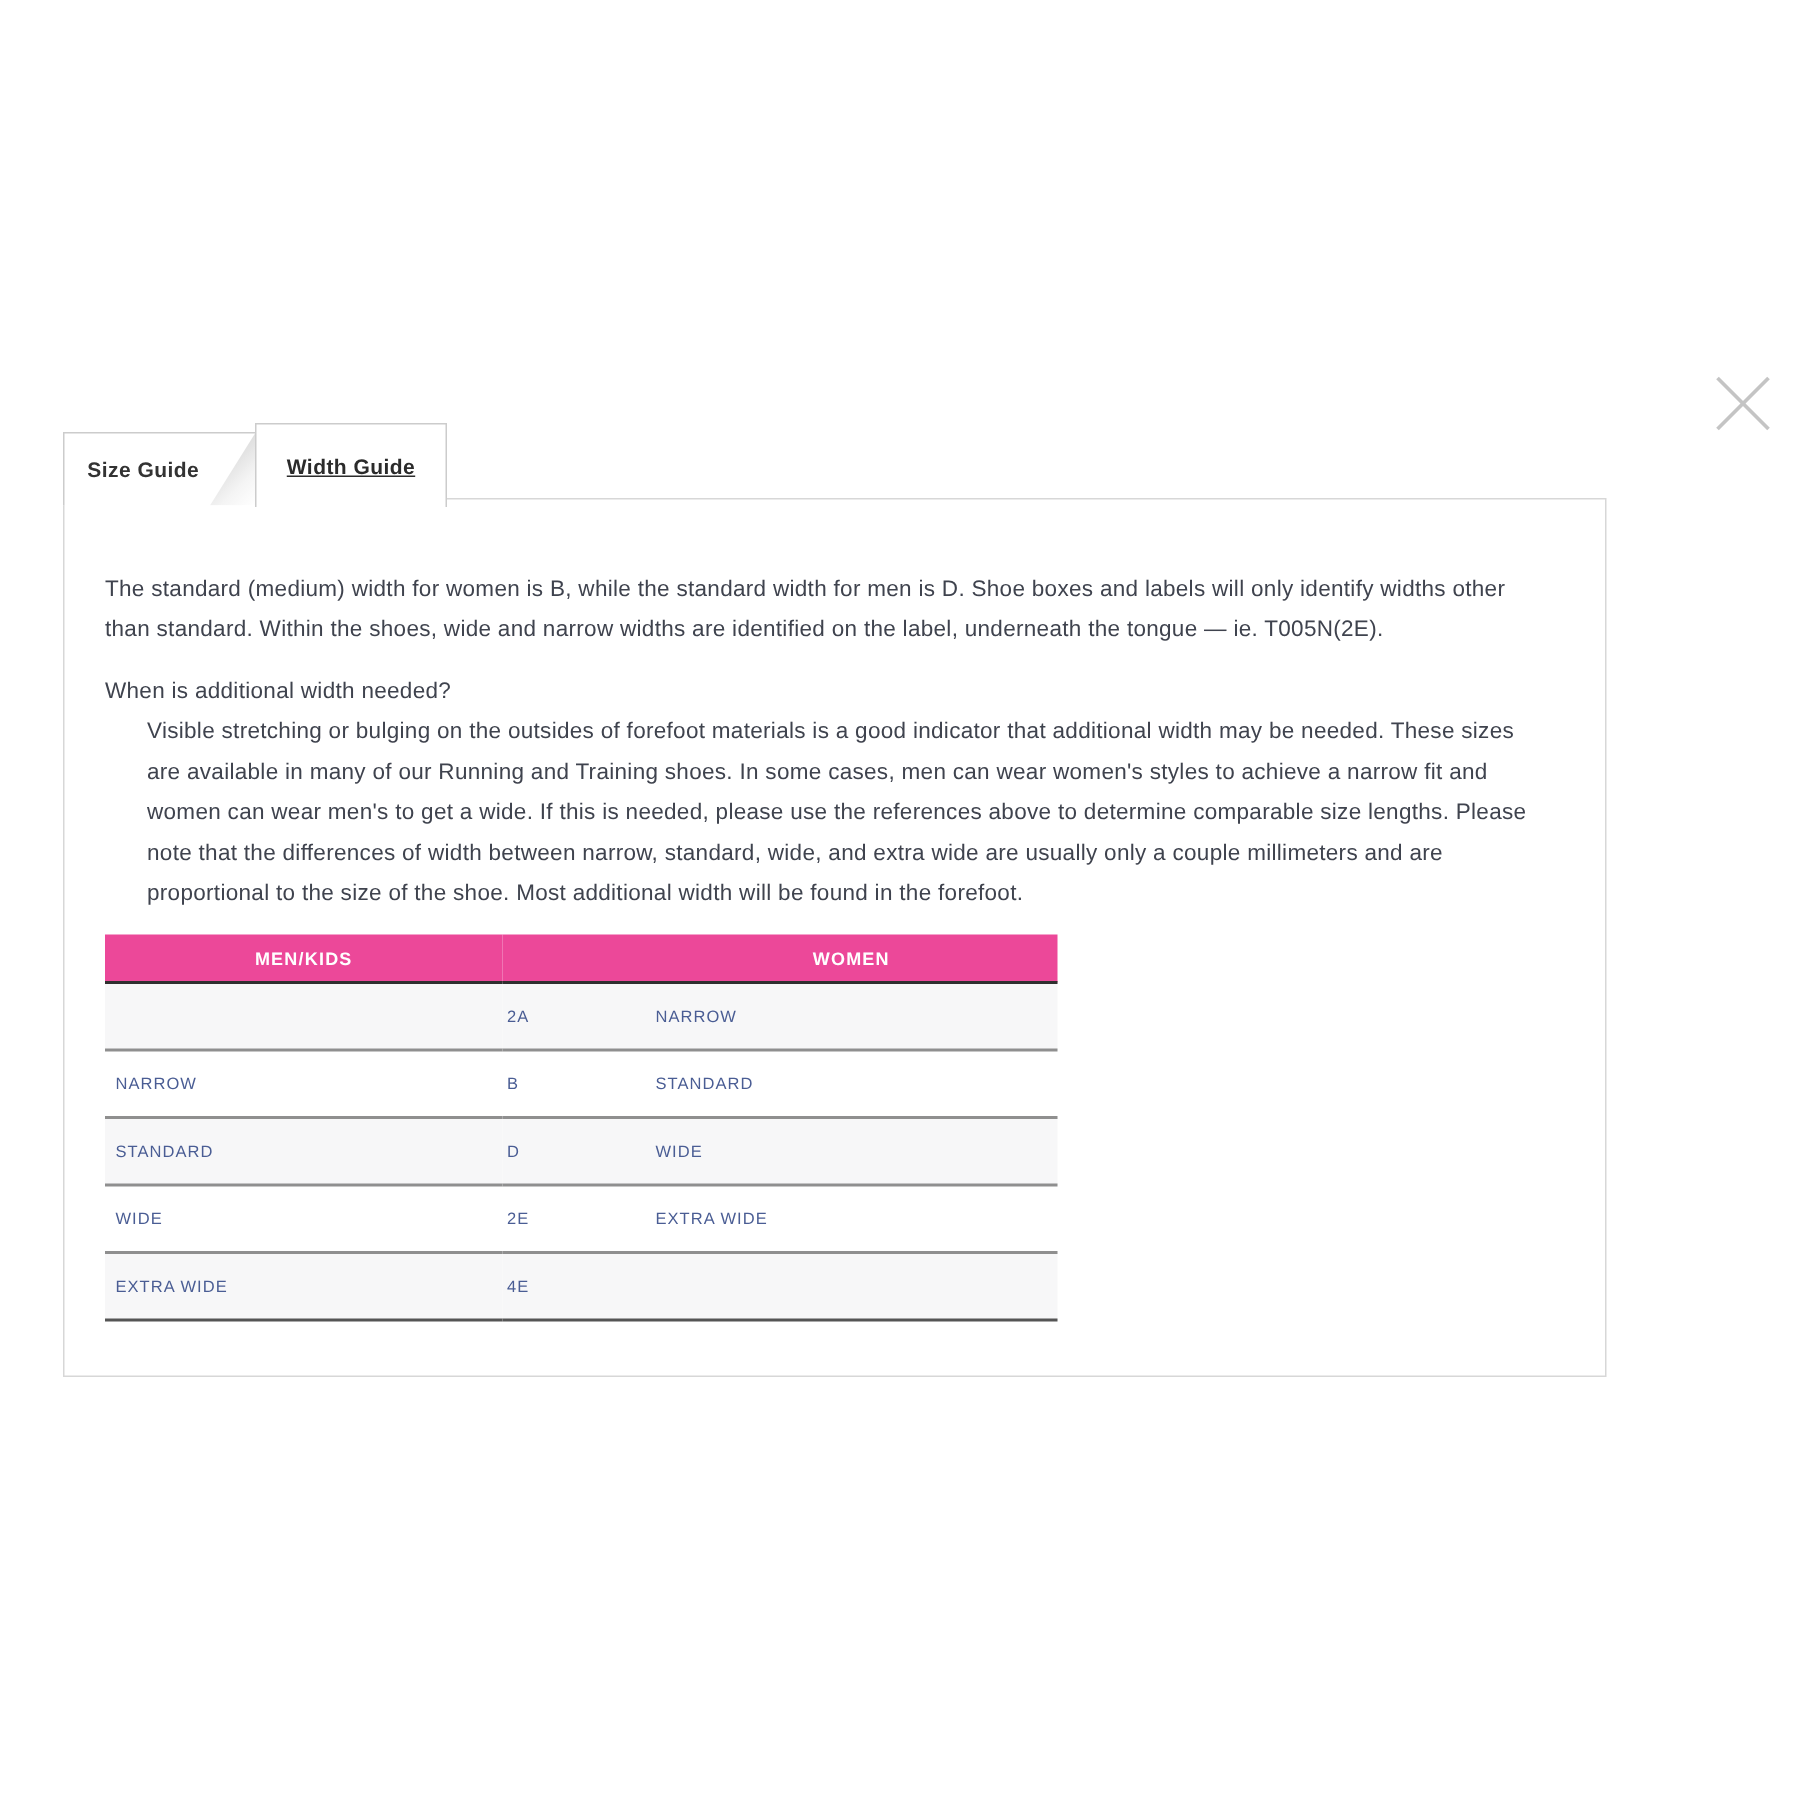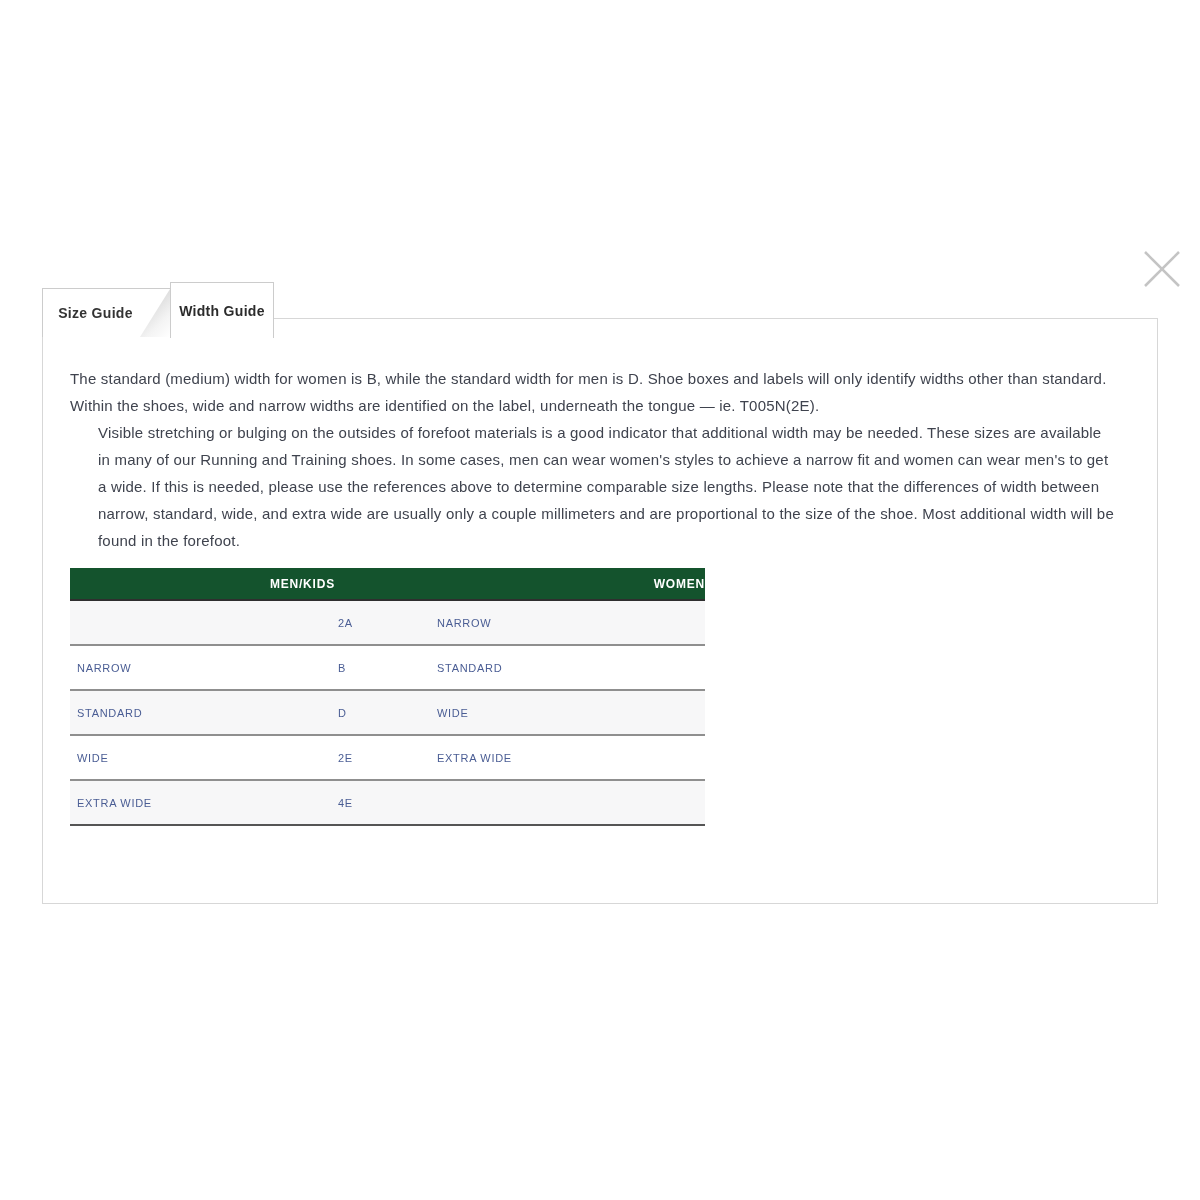--- a/index.html
+++ b/index.html
@@ -52,34 +52,35 @@
     right: 0;
     top: 0;
     width: 30px;
     height: 100%;
     clip-path: polygon(100% 0, 0 100%, 100% 100%);
     background: linear-gradient(135deg, #a9a9a9 0%, #dcdcdc 35%, #f4f4f4 70%, #ffffff 100%);
   }
   .tab-active {
     left: 170px;
     top: 282px;
-    width: 104px;
+    width: 128px;
     height: 56px;
     border: 1px solid #cccccc;
     border-bottom: none;
     z-index: 3;
     color: #2b2b2b;
+    text-decoration: underline;
   }
 
   
   .modal {
     position: absolute;
     left: 42px;
-    top: 318px;
-    width: 1116px;
+    top: 332px;
+    width: 1029px;
     height: 586px;
     background: #ffffff;
     border: 1px solid #d7d7d7;
     z-index: 1;
   }
   .modal-content {
     padding: 46px 42px 0 27px;
   }
   .body-text {
     font-size: 15px;
@@ -99,26 +100,26 @@
     table-layout: fixed;
     border-bottom: 2px solid #555555;
   }
   .width-table col.c1 { width: 265px; }
   .width-table col.c2 { width: 95px; }
   .width-table col.c3 { width: 275px; }
   .width-table thead tr {
     height: 32px;
   }
   .width-table thead th {
-    background: #14532d;
+    background: #ec4899;
     color: #ffffff;
     font-size: 12px;
     font-weight: 700;
     letter-spacing: 0.8px;
-    text-align: right;
+    text-align: center;
   }
   .width-table tbody tr {
     height: 45px;
     border-top: 2px solid #8f8f8f;
   }
   .width-table tbody tr:first-child {
     border-top: 2px solid #2f2f2f;
   }
   .width-table tbody tr.odd { background: #f7f7f8; }
   .width-table tbody tr.even { background: #ffffff; }
@@ -149,20 +150,21 @@
 
 <div class="tab tab-active">
   <span class="tab-label">Width Guide</span>
 </div>
 
 <div class="modal">
   <div class="modal-content">
 
     <p class="body-text intro">The standard (medium) width for women is B, while the standard width for men is D. Shoe boxes and labels will only identify widths other than standard. Within the shoes, wide and narrow widths are identified on the label, underneath the tongue — ie. T005N(2E).</p>
 
+    <div class="body-text section-heading">When is additional width needed?</div>
     <p class="body-text section-body">Visible stretching or bulging on the outsides of forefoot materials is a good indicator that additional width may be needed. These sizes are available in many of our Running and Training shoes. In some cases, men can wear women's styles to achieve a narrow fit and women can wear men's to get a wide. If this is needed, please use the references above to determine comparable size lengths. Please note that the differences of width between narrow, standard, wide, and extra wide are usually only a couple millimeters and are proportional to the size of the shoe. Most additional width will be found in the forefoot.</p>
 
     <table class="width-table">
       <colgroup>
           <col class="c1">
           <col class="c2">
           <col class="c3">
         </colgroup>
       <thead>
         <tr>

